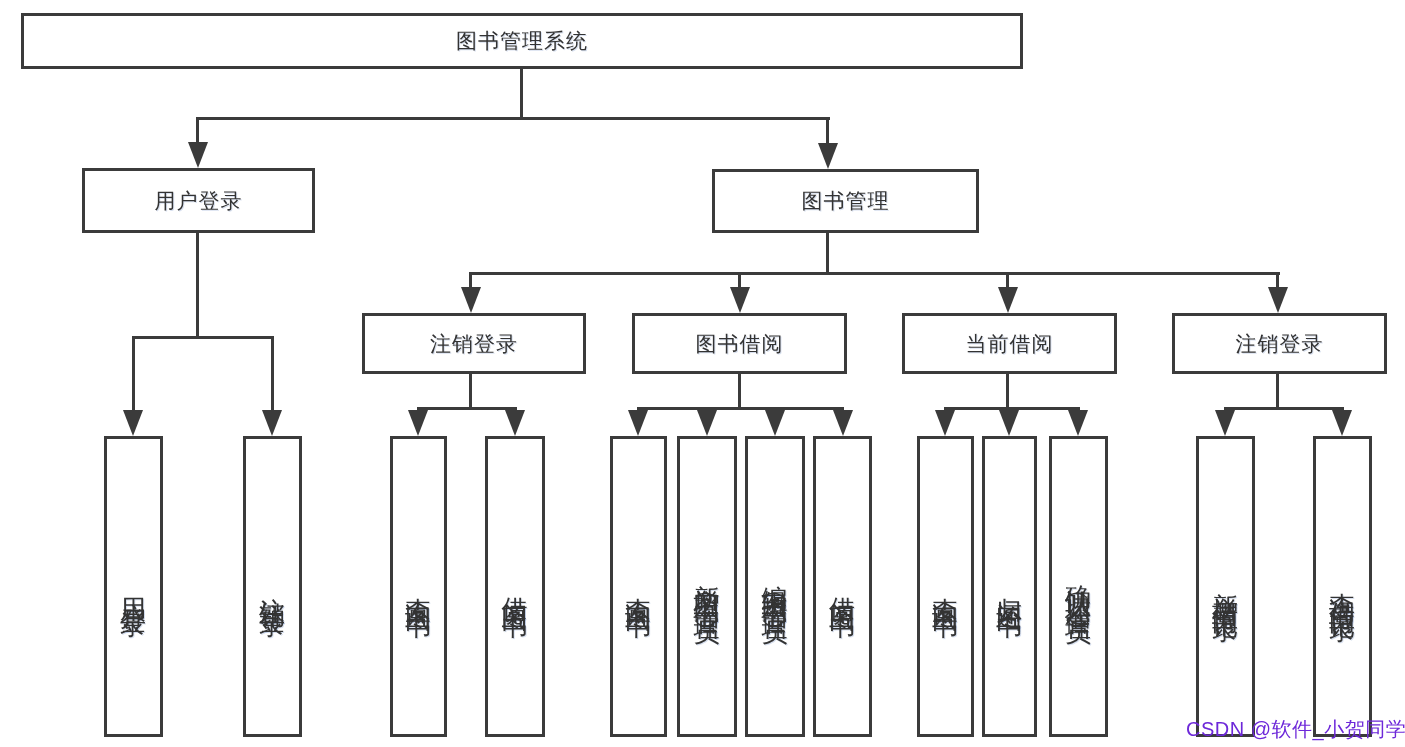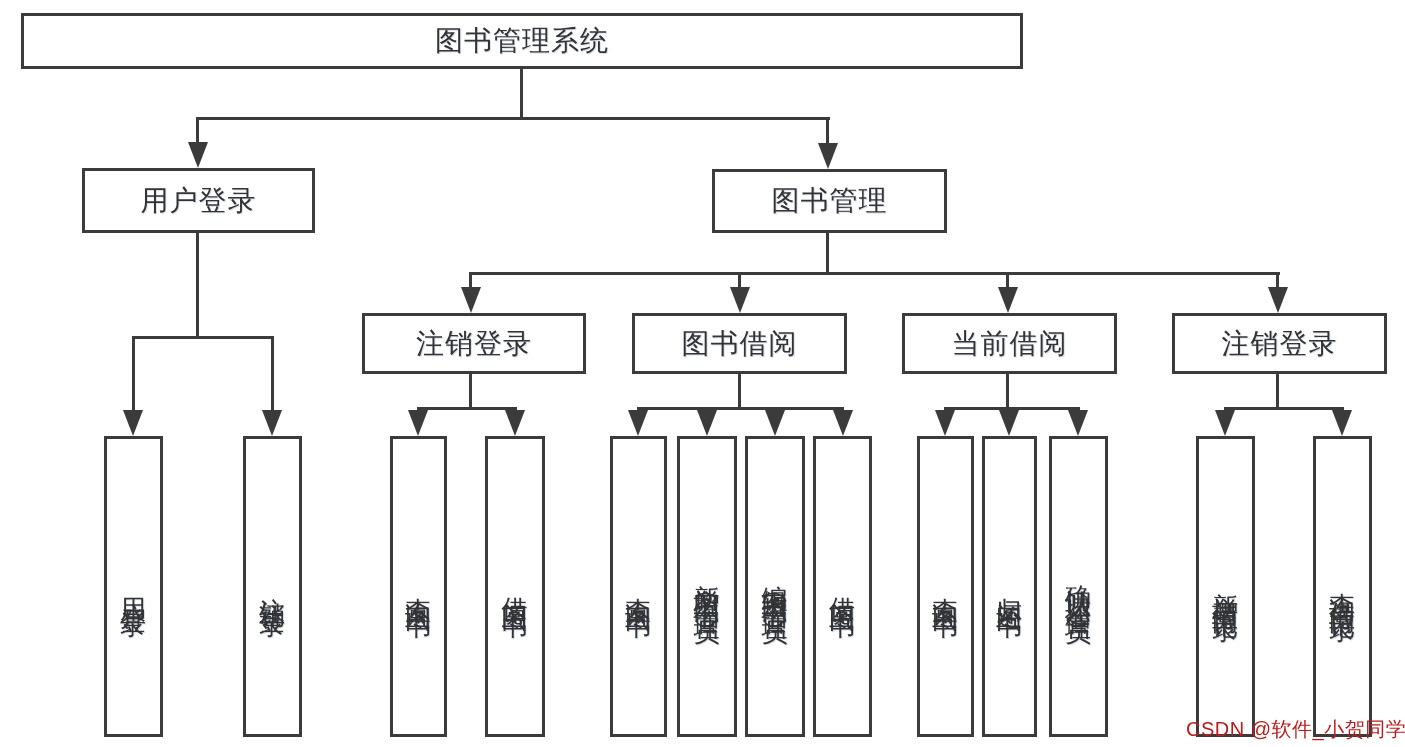--- a/index.html
+++ b/index.html
@@ -6,54 +6,54 @@
   #canvas{
     position:relative;width:1405px;height:747px;background:#ffffff;overflow:hidden;
     font-family:"Liberation Sans","DejaVu Sans",sans-serif;
   }
   .node{
     position:absolute;box-sizing:border-box;border:3px solid #3b3b3b;background:#ffffff;
     display:flex;align-items:center;justify-content:center;
     color:#333333;
   }
   .node .lbl{
-    font-size:28px;letter-spacing:1px;white-space:nowrap;
+    font-size:21px;letter-spacing:1px;white-space:nowrap;
     text-shadow:1px 1px 0 rgba(100,130,190,0.25);
   }
   .leaf .lbl{
     writing-mode:vertical-rl;text-orientation:mixed;
     font-size:26px;letter-spacing:5px;line-height:1;
   }
   .vline,.hline{position:absolute;background:#3b3b3b;}
   .vline{width:3px;}
   .hline{height:3px;}
   .arrow{
     position:absolute;width:0;height:0;
     border-left:10px solid transparent;border-right:10px solid transparent;
     border-top:26px solid #3b3b3b;
   }
   #watermark{
     position:absolute;left:1186px;top:716px;width:215px;height:26px;
-    color:#b91c1c;font-size:20px;letter-spacing:0.5px;white-space:nowrap;
+    color:#6d28d9;font-size:20px;letter-spacing:0.5px;white-space:nowrap;
     z-index:5;
   }
 </style>
 </head>
 <body>
 
 <div id="canvas">
 
   <div class="node" style="left:21px;top:13px;width:1002px;height:56px;">
     <span class="lbl">图书管理系统</span>
   </div>
 
   <div class="node" style="left:82px;top:168px;width:233px;height:65px;">
     <span class="lbl">用户登录</span>
   </div>
-  <div class="node" style="left:712px;top:169px;width:235px;height:64px;align-items:center;">
+  <div class="node" style="left:712px;top:169px;width:267px;height:64px;align-items:center;">
     <span class="lbl">图书管理</span>
   </div>
 
   <div class="node" style="left:362px;top:313px;width:224px;height:61px;">
     <span class="lbl">注销登录</span>
   </div>
   <div class="node" style="left:632px;top:313px;width:215px;height:61px;">
     <span class="lbl">图书借阅</span>
   </div>
   <div class="node" style="left:902px;top:313px;width:215px;height:61px;">

